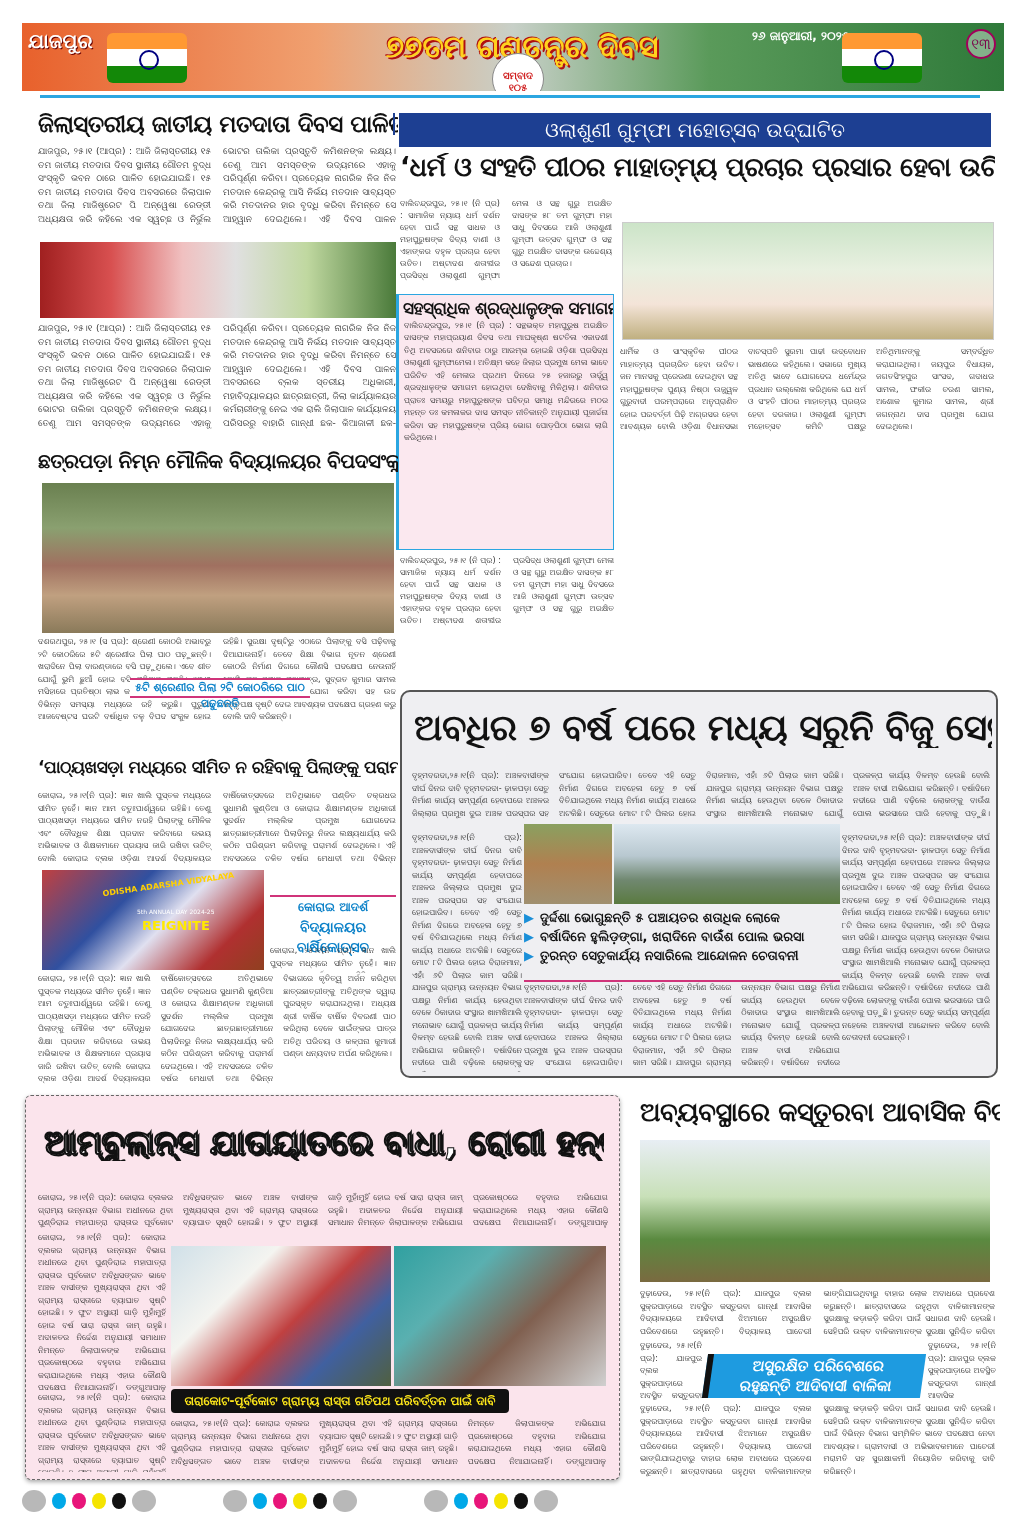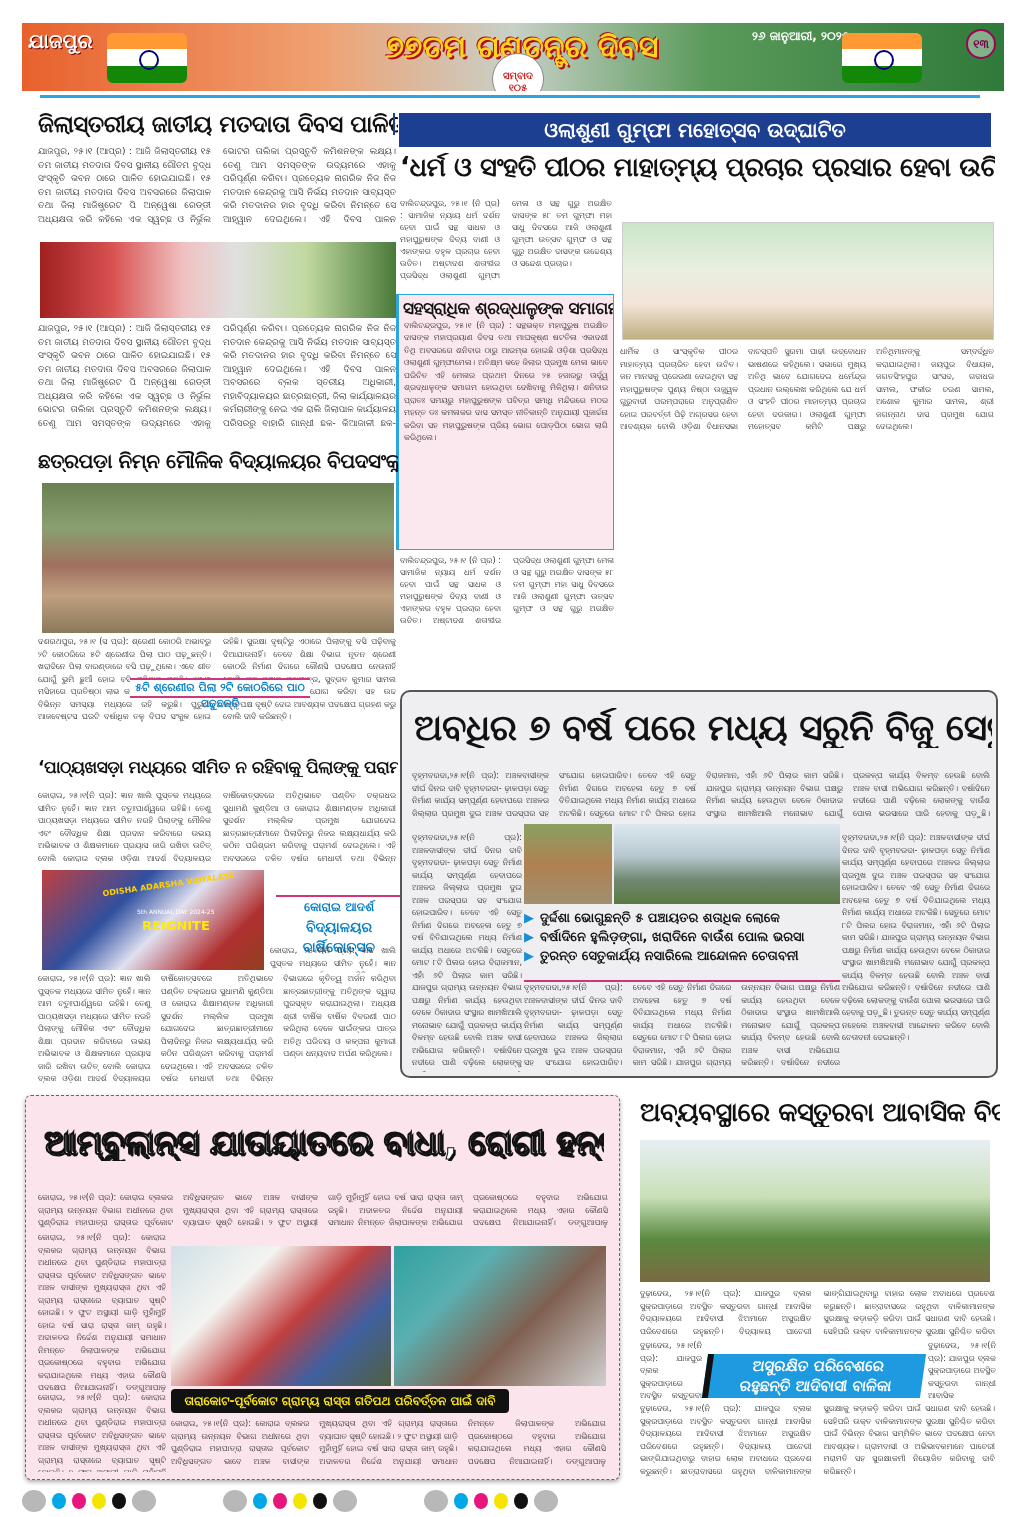--- a/index.html
+++ b/index.html
@@ -2,32 +2,32 @@
 <html><head>
 <meta charset="utf-8">
 <style>
 *{box-sizing:border-box;margin:0;padding:0}
 body{width:1020px;height:1517px;background:#fff;font-family:"DejaVu Sans",sans-serif;position:relative;overflow:hidden;color:#222}
 .abs{position:absolute}
 .banner{left:22px;top:23px;width:982px;height:68px;background:linear-gradient(90deg,#e8612c 0%,#f0a070 30%,#c8d0c8 50%,#5a9a5a 70%,#2f7a3a 100%);overflow:hidden}
 .banner .left-name{position:absolute;left:6px;top:6px;font-size:20px;font-weight:bold;color:#fff;text-shadow:1px 1px 0 #600}
 .banner .title{position:absolute;left:160px;top:6px;width:680px;text-align:center;font-size:30px;font-weight:bold;color:#ffd21e;text-shadow:2px 2px 0 #b01010,-1px -1px 0 #b01010}
 .banner .date{position:absolute;left:730px;top:6px;font-size:12px;color:#fff;font-weight:bold}
-.banner .page{position:absolute;right:8px;top:6px;width:30px;height:30px;border:2px solid #a0005a;border-radius:50%;color:#7a004a;font-weight:bold;font-size:12px;text-align:center;line-height:26px;background:#ffffff66}
+.banner .page{position:absolute;right:8px;top:6px;width:30px;height:30px;border:2px solid #a0005a;border-radius:50%;color:#7a004a;font-weight:normal;font-size:15px;text-align:center;line-height:26px;background:#ffffff66}
 .flag{position:absolute;top:10px;width:80px;height:50px;background:linear-gradient(180deg,#ff9933 0 33%,#fff 33% 66%,#138808 66%);border-radius:6px}
 .flag::after{content:"";position:absolute;left:32px;top:17px;width:16px;height:16px;border:2px solid #000080;border-radius:50%}
 .logo-circle{position:absolute;left:470px;top:24px;width:60px;height:60px;border-radius:50%;background:#fff;border:1px solid #888;text-align:center;font-size:16px;font-weight:bold;color:#d02020;padding-top:20px}
 .rule{background:#2ba6e1}
 .hl{font-weight:bold;color:#111;letter-spacing:-.5px;line-height:1.1;white-space:nowrap;overflow:hidden}
 .body{font-size:9px;line-height:13.5px;color:#333;overflow:hidden;text-align:justify}
 .cols2{column-count:2;column-gap:12px}
 .cols3{column-count:3;column-gap:10px}
 .cols4{column-count:4;column-gap:10px}
 .photo{overflow:hidden}
-.bluebar{background:#1d3f92;color:#fff;font-weight:bold;text-align:center}
+.bluebar{background:#1d3f92;color:#fff;font-weight:normal;text-align:center}
 .pinkbox{background:#fbe8ef;border:1px solid #2ba6e1}
 .callout{color:#0a80c8;font-weight:bold;text-align:center;border-top:2px solid #d0347a;border-bottom:2px solid #d0347a;background:#fff}
 .greybox{background:#efeff2;border:2px solid #555;border-radius:10px}
 .bullet{font-size:13px;font-weight:bold;color:#111;white-space:nowrap}
 .bullet .tri{color:#1a8fd8;margin-right:6px}
 .torn{background:#fbe4ec;border:1px dashed #666;border-radius:6px;box-shadow:0 2px 4px #aaa}
 .dark-banner{background:#111;color:#ffe81a;font-weight:bold;text-align:center;border-radius:4px}
 .blue-tag{background:#1e9be0;color:#fff;font-weight:bold;text-align:center;transform:skewX(-8deg);border-left:6px solid #111}
 .reg{display:flex;gap:6px;align-items:center}
 .dot{width:14px;height:16px;border-radius:50%}
@@ -70,21 +70,21 @@
 <div class="abs body cols2" style="left:38px;top:636px;width:358px;height:110px;font-size:8px;line-height:12.5px">ଦଶରଥପୁର, ୨୫।୧ (ସ ପ୍ର): ଶ୍ରେଣୀ କୋଠରି ଅଭାବରୁ ୨ଟି କୋଠରିରେ ୫ଟି ଶ୍ରେଣୀର ପିଲା ପାଠ ପଢ଼ୁଛନ୍ତି। ଖରାଦିନେ ପିଲା ବାରଣ୍ଡାରେ ବସି ପଢ଼ୁଥିଲେ। ଏବେ ଶୀତ ଯୋଗୁଁ ଭୁମି ଛୁଆଁ ହୋଇ ବସି ପଢ଼ିବାକୁ ପଡୁଛି। ୧୯୪୭ ମସିହାରେ ପ୍ରତିଷ୍ଠା ଲାଭ କରିଥିବା ଏହି ବିଦ୍ୟାଳୟ ଟି ବିଭିନ୍ନ ସମସ୍ୟା ମଧ୍ୟରେ ରହି କରୁଛି। ପୁରୁଣା ଆଜବେଷ୍ଟସ ଘରଟି ବର୍ଷାଧିକ ତଳୁ ବିପଦ ସଂକୁଳ ହୋଇ ରହିଛି। ସୁରକ୍ଷା ଦୃଷ୍ଟିରୁ ଏଠାରେ ପିଲାଙ୍କୁ ବସି ପଢ଼ିବାକୁ ଦିଆଯାଉନାହିଁ। ତେବେ ଶିକ୍ଷା ବିଭାଗ ନୂତନ ଶ୍ରେଣୀ କୋଠରି ନିର୍ମାଣ ଦିଗରେ କୌଣସି ପଦକ୍ଷେପ ନେଉନାହିଁ ବୋଲି ରାଜ କୁମାର ମହାପାତ୍ର, ସୁବ୍ରତ କୁମାର ସାମଲ ପ୍ରମୁଖ ଗ୍ରାମବାସୀ ଅଭିଯୋଗ କରିବା ସହ ଉଚ୍ଚ କର୍ତ୍ତୃପକ୍ଷ ଦୃଷ୍ଟି ଦେଇ ଆବଶ୍ୟକ ପଦକ୍ଷେପ ଗ୍ରହଣ କରୁ ବୋଲି ଦାବି କରିଛନ୍ତି।</div>
 <div class="abs callout" style="left:130px;top:678px;width:180px;height:20px;font-size:11px;line-height:16px">୫ଟି ଶ୍ରେଣୀର ପିଲା ୨ଟି କୋଠରିରେ ପାଠ ପଢୁଛନ୍ତି</div>
 
 <div class="abs hl" style="left:38px;top:758px;width:360px;font-size:17px">‘ପାଠ୍ୟଖସଡ଼ା ମଧ୍ୟରେ ସୀମିତ ନ ରହିବାକୁ ପିଲାଙ୍କୁ ପରାମର୍ଶ’</div>
 <div class="abs body cols2" style="left:38px;top:790px;width:358px;height:80px;font-size:8px;line-height:12.5px">କୋରାଇ, ୨୫।୧(ନି ପ୍ର): ଜ୍ଞାନ ଖାଲି ପୁସ୍ତକ ମଧ୍ୟରେ ସୀମିତ ନୁହେଁ। ଜ୍ଞାନ ଆମ ଚତୁଃପାର୍ଶ୍ୱରେ ରହିଛି। ତେଣୁ ପାଠ୍ୟଖସଡ଼ା ମଧ୍ୟରେ ସୀମିତ ନରହି ପିଲାଙ୍କୁ ମୌଳିକ ଏବଂ ବୌଦ୍ଧିକ ଶିକ୍ଷା ପ୍ରଦାନ କରିବାରେ ଉଭୟ ଅଭିଭାବକ ଓ ଶିକ୍ଷକମାନେ ପ୍ରୟାସ ଜାରି ରଖିବା ଉଚିତ୍ ବୋଲି କୋରାଇ ବ୍ଲକ ଓଡ଼ିଶା ଆଦର୍ଶ ବିଦ୍ୟାଳୟର ବାର୍ଷିକୋତ୍ସବରେ ଅତିଥିଭାବେ ପଣ୍ଡିତ ଚକ୍ରଧର ସୁଧାମଣି କୁଣ୍ଡିଆ ଓ କୋରାଇ ଶିକ୍ଷାମଣ୍ଡଳ ଅଧିକାରୀ ସୁଦର୍ଶନ ମଲ୍ଲିକ ପ୍ରମୁଖ ଯୋଗଦେଇ ଛାତ୍ରଛାତ୍ରୀମାନେ ପିଲାଦିନରୁ ନିଜର ଲକ୍ଷ୍ୟଧାର୍ଯ୍ୟ କରି କଠିନ ପରିଶ୍ରମ କରିବାକୁ ପରାମର୍ଶ ଦେଇଥିଲେ। ଏହି ଅବସରରେ ଚଳିତ ବର୍ଷର ମେଧାବୀ ତଥା ବିଭିନ୍ନ ବିଭାଗରେ କୃତିତ୍ୱ ଅର୍ଜନ କରିଥିବା ଛାତ୍ରଛାତ୍ରୀଙ୍କୁ ଅତିଥିଙ୍କ ଦ୍ୱାରା ପୁରସ୍କୃତ କରାଯାଇଥିଲା। ଅଧ୍ୟକ୍ଷ ଶ୍ରୀ ବାର୍ଷିକ ବାର୍ଷିକ ବିବରଣୀ ପାଠ କରିଥିଲା ବେଳେ ସାଇଁଙ୍କର ପାତ୍ର ଅତିଥି ପରିଚୟ ଓ କଳ୍ପନା କୁମାରୀ ପଣ୍ଡା ଧନ୍ୟବାଦ ଅର୍ପଣ କରିଥିଲେ।</div>
 <div class="abs photo" style="left:42px;top:870px;width:222px;height:100px;background:linear-gradient(135deg,#c04040 0%,#3050a0 35%,#e0e0f0 55%,#b03030 80%,#904020 100%)">
   <div style="position:absolute;left:60px;top:10px;font-size:8px;color:#ffd000;font-weight:bold;transform:rotate(-8deg)">ODISHA ADARSHA VIDYALAYA</div>
   <div style="position:absolute;left:95px;top:38px;font-size:6px;color:#fff">5th ANNUAL DAY 2024-25</div>
   <div style="position:absolute;left:100px;top:48px;font-size:13px;color:#ffea00;font-weight:bold">REIGNITE</div>
 </div>
-<div class="abs callout" style="left:276px;top:895px;width:126px;height:45px;font-size:12px;line-height:20px;border-bottom:none;border-top:2px solid #d0347a">
+<div class="abs callout" style="left:270px;top:895px;width:126px;height:45px;font-size:12px;line-height:20px;border-bottom:none;border-top:2px solid #d0347a">
   <div>କୋରାଇ ଆଦର୍ଶ</div>
   <div style="font-size:14px">ବିଦ୍ୟାଳୟର ବାର୍ଷିକୋତ୍ସବ</div>
 </div>
 <div class="abs body" style="left:270px;top:945px;width:126px;height:28px;font-size:8px;line-height:12.5px">କୋରାଇ, ୨୫।୧(ନି ପ୍ର): ଜ୍ଞାନ ଖାଲି ପୁସ୍ତକ ମଧ୍ୟରେ ସୀମିତ ନୁହେଁ। ଜ୍ଞାନ ଆମ ଚତୁଃପାର୍ଶ୍ୱରେ ରହିଛି। ତେଣୁ ପାଠ୍ୟଖସଡ଼ା ମଧ୍ୟରେ ସୀମିତ ନରହି ପିଲାଙ୍କୁ ମୌଳିକ ଏବଂ ବୌଦ୍ଧିକ ଶିକ୍ଷା ପ୍ରଦାନ କରିବାରେ ଉଭୟ ଅଭିଭାବକ ଓ ଶିକ୍ଷକମାନେ ପ୍ରୟାସ ଜାରି ରଖିବା ଉଚିତ୍ ବୋଲି କୋରାଇ ବ୍ଲକ ଓଡ଼ିଶା ଆଦର୍ଶ ବିଦ୍ୟାଳୟର ବାର୍ଷିକୋତ୍ସବରେ ଅତିଥିଭାବେ ପଣ୍ଡିତ ଚକ୍ରଧର ସୁଧାମଣି କୁଣ୍ଡିଆ ଓ କୋରାଇ ଶିକ୍ଷାମଣ୍ଡଳ ଅଧିକାରୀ ସୁଦର୍ଶନ ମଲ୍ଲିକ ପ୍ରମୁଖ ଯୋଗଦେଇ ଛାତ୍ରଛାତ୍ରୀମାନେ ପିଲାଦିନରୁ ନିଜର ଲକ୍ଷ୍ୟଧାର୍ଯ୍ୟ କରି କଠିନ ପରିଶ୍ରମ କରିବାକୁ ପରାମର୍ଶ ଦେଇଥିଲେ। ଏହି ଅବସରରେ ଚଳିତ ବର୍ଷର ମେଧାବୀ ତଥା ବିଭିନ୍ନ ବିଭାଗରେ କୃତିତ୍ୱ ଅର୍ଜନ କରିଥିବା ଛାତ୍ରଛାତ୍ରୀଙ୍କୁ ଅତିଥିଙ୍କ ଦ୍ୱାରା ପୁରସ୍କୃତ କରାଯାଇଥିଲା। ଅଧ୍ୟକ୍ଷ ଶ୍ରୀ ବାର୍ଷିକ ବାର୍ଷିକ ବିବରଣୀ ପାଠ କରିଥିଲା ବେଳେ ସାଇଁଙ୍କର ପାତ୍ର ଅତିଥି ପରିଚୟ ଓ କଳ୍ପନା କୁମାରୀ ପଣ୍ଡା ଧନ୍ୟବାଦ ଅର୍ପଣ କରିଥିଲେ।</div>
 <div class="abs body cols3" style="left:38px;top:973px;width:358px;height:115px;font-size:8px;line-height:12.5px">କୋରାଇ, ୨୫।୧(ନି ପ୍ର): ଜ୍ଞାନ ଖାଲି ପୁସ୍ତକ ମଧ୍ୟରେ ସୀମିତ ନୁହେଁ। ଜ୍ଞାନ ଆମ ଚତୁଃପାର୍ଶ୍ୱରେ ରହିଛି। ତେଣୁ ପାଠ୍ୟଖସଡ଼ା ମଧ୍ୟରେ ସୀମିତ ନରହି ପିଲାଙ୍କୁ ମୌଳିକ ଏବଂ ବୌଦ୍ଧିକ ଶିକ୍ଷା ପ୍ରଦାନ କରିବାରେ ଉଭୟ ଅଭିଭାବକ ଓ ଶିକ୍ଷକମାନେ ପ୍ରୟାସ ଜାରି ରଖିବା ଉଚିତ୍ ବୋଲି କୋରାଇ ବ୍ଲକ ଓଡ଼ିଶା ଆଦର୍ଶ ବିଦ୍ୟାଳୟର ବାର୍ଷିକୋତ୍ସବରେ ଅତିଥିଭାବେ ପଣ୍ଡିତ ଚକ୍ରଧର ସୁଧାମଣି କୁଣ୍ଡିଆ ଓ କୋରାଇ ଶିକ୍ଷାମଣ୍ଡଳ ଅଧିକାରୀ ସୁଦର୍ଶନ ମଲ୍ଲିକ ପ୍ରମୁଖ ଯୋଗଦେଇ ଛାତ୍ରଛାତ୍ରୀମାନେ ପିଲାଦିନରୁ ନିଜର ଲକ୍ଷ୍ୟଧାର୍ଯ୍ୟ କରି କଠିନ ପରିଶ୍ରମ କରିବାକୁ ପରାମର୍ଶ ଦେଇଥିଲେ। ଏହି ଅବସରରେ ଚଳିତ ବର୍ଷର ମେଧାବୀ ତଥା ବିଭିନ୍ନ ବିଭାଗରେ କୃତିତ୍ୱ ଅର୍ଜନ କରିଥିବା ଛାତ୍ରଛାତ୍ରୀଙ୍କୁ ଅତିଥିଙ୍କ ଦ୍ୱାରା ପୁରସ୍କୃତ କରାଯାଇଥିଲା। ଅଧ୍ୟକ୍ଷ ଶ୍ରୀ ବାର୍ଷିକ ବାର୍ଷିକ ବିବରଣୀ ପାଠ କରିଥିଲା ବେଳେ ସାଇଁଙ୍କର ପାତ୍ର ଅତିଥି ପରିଚୟ ଓ କଳ୍ପନା କୁମାରୀ ପଣ୍ଡା ଧନ୍ୟବାଦ ଅର୍ପଣ କରିଥିଲେ।</div>
 
 <div class="abs greybox" style="left:400px;top:690px;width:598px;height:388px">
   <div class="hl" style="position:absolute;left:12px;top:16px;width:578px;font-size:36px">ଅବଧିର ୭ ବର୍ଷ ପରେ ମଧ୍ୟ ସରୁନି ବିଜୁ ସେତୁ</div>
   <div class="body cols4" style="position:absolute;left:10px;top:78px;width:578px;height:62px;font-size:8px;line-height:12.5px">ବୃହ୍ମବରଦା,୨୫।୧(ନି ପ୍ର): ଅଞ୍ଚଳବାସୀଙ୍କ ଦୀର୍ଘ ଦିନର ଦାବି ବୃହ୍ମବରଦା- ଢ଼ାଳପଡ଼ା ସେତୁ ନିର୍ମାଣ କାର୍ଯ୍ୟ ସମ୍ପୂର୍ଣ୍ଣ ହେବାପରେ ଅଞ୍ଚଳର ଜିଲ୍ଲାର ପ୍ରମୁଖ ଦୁଇ ଅଞ୍ଚଳ ପରସ୍ପର ସହ ସଂଯୋଗ ହୋଇପାରିବ। ତେବେ ଏହି ସେତୁ ନିର୍ମାଣ ଦିଗରେ ଅବହେଳା ହେତୁ ୭ ବର୍ଷ ବିତିଯାଇଥିଲେ ମଧ୍ୟ ନିର୍ମାଣ କାର୍ଯ୍ୟ ଅଧାରେ ଅଟକିଛି। ସେତୁରେ ମୋଟ ୮ଟି ପିଲର ହୋଇ ବିରାଜମାନ, ଏହାଁ ୬ଟି ପିଲାର କାମ ସରିଛି। ଯାଜପୁର ଗ୍ରାମ୍ୟ ଉନ୍ନୟନ ବିଭାଗ ପକ୍ଷରୁ ନିର୍ମାଣ କାର୍ଯ୍ୟ ହେଉଥିବା ବେଳେ ଠିକାଦାର ସଂସ୍ଥାର ଖାମଖିଆଲି ମନୋଭାବ ଯୋଗୁଁ ପ୍ରକଳ୍ପ କାର୍ଯ୍ୟ ବିଳମ୍ବ ହେଉଛି ବୋଲି ଅଞ୍ଚଳ ବାସୀ ଅଭିଯୋଗ କରିଛନ୍ତି। ବର୍ଷାଦିନେ ନଦୀରେ ପାଣି ବଢ଼ିଲେ ଲୋକଙ୍କୁ ବାଉଁଶ ପୋଲ ଭରସାରେ ପାରି ହେବାକୁ ପଡ଼ୁଛି। ତୁରନ୍ତ ସେତୁ କାର୍ଯ୍ୟ ସମ୍ପୂର୍ଣ୍ଣ ନହେଲେ ଅଞ୍ଚଳବାସୀ ଆନ୍ଦୋଳନ କରିବେ ବୋଲି ଚେତାବନୀ ଦେଇଛନ୍ତି।</div>
   <div class="body" style="position:absolute;left:10px;top:140px;width:110px;height:240px;font-size:8px;line-height:12.5px">ବୃହ୍ମବରଦା,୨୫।୧(ନି ପ୍ର): ଅଞ୍ଚଳବାସୀଙ୍କ ଦୀର୍ଘ ଦିନର ଦାବି ବୃହ୍ମବରଦା- ଢ଼ାଳପଡ଼ା ସେତୁ ନିର୍ମାଣ କାର୍ଯ୍ୟ ସମ୍ପୂର୍ଣ୍ଣ ହେବାପରେ ଅଞ୍ଚଳର ଜିଲ୍ଲାର ପ୍ରମୁଖ ଦୁଇ ଅଞ୍ଚଳ ପରସ୍ପର ସହ ସଂଯୋଗ ହୋଇପାରିବ। ତେବେ ଏହି ସେତୁ ନିର୍ମାଣ ଦିଗରେ ଅବହେଳା ହେତୁ ୭ ବର୍ଷ ବିତିଯାଇଥିଲେ ମଧ୍ୟ ନିର୍ମାଣ କାର୍ଯ୍ୟ ଅଧାରେ ଅଟକିଛି। ସେତୁରେ ମୋଟ ୮ଟି ପିଲର ହୋଇ ବିରାଜମାନ, ଏହାଁ ୬ଟି ପିଲାର କାମ ସରିଛି। ଯାଜପୁର ଗ୍ରାମ୍ୟ ଉନ୍ନୟନ ବିଭାଗ ପକ୍ଷରୁ ନିର୍ମାଣ କାର୍ଯ୍ୟ ହେଉଥିବା ବେଳେ ଠିକାଦାର ସଂସ୍ଥାର ଖାମଖିଆଲି ମନୋଭାବ ଯୋଗୁଁ ପ୍ରକଳ୍ପ କାର୍ଯ୍ୟ ବିଳମ୍ବ ହେଉଛି ବୋଲି ଅଞ୍ଚଳ ବାସୀ ଅଭିଯୋଗ କରିଛନ୍ତି। ବର୍ଷାଦିନେ ନଦୀରେ ପାଣି ବଢ଼ିଲେ ଲୋକଙ୍କୁ ବାଉଁଶ ପୋଲ ଭରସାରେ ପାରି ହେବାକୁ ପଡ଼ୁଛି। ତୁରନ୍ତ ସେତୁ କାର୍ଯ୍ୟ ସମ୍ପୂର୍ଣ୍ଣ ନହେଲେ ଅଞ୍ଚଳବାସୀ ଆନ୍ଦୋଳନ କରିବେ ବୋଲି ଚେତାବନୀ ଦେଇଛନ୍ତି।</div>

